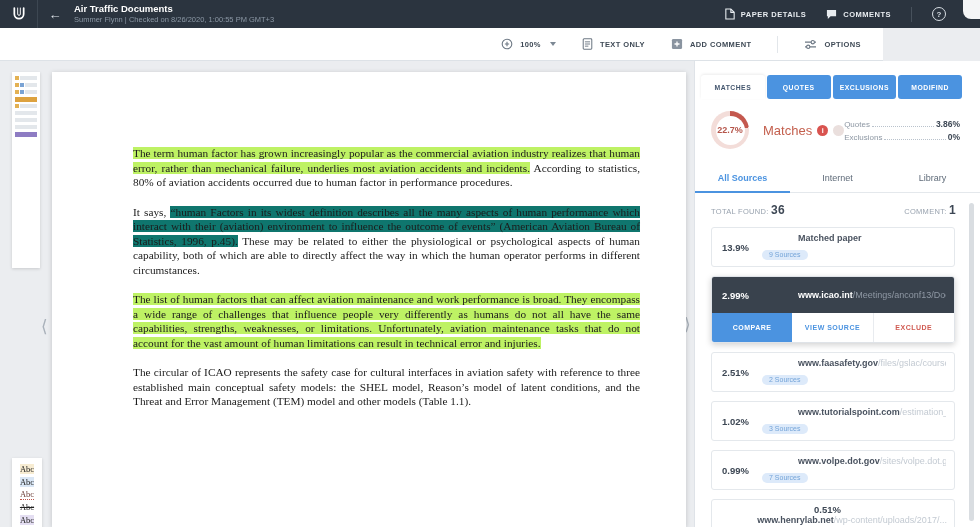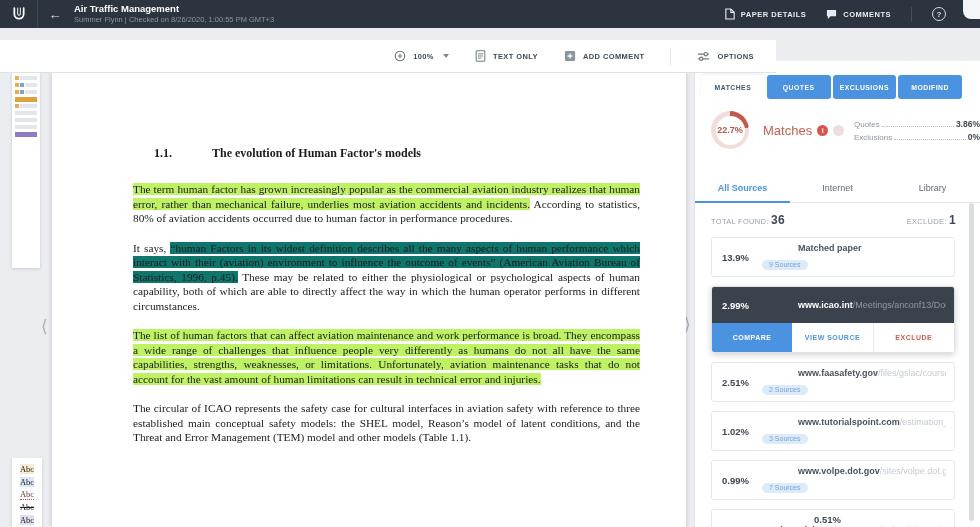--- a/index.html
+++ b/index.html
@@ -19,21 +19,21 @@
   .tb-action { display:flex; align-items:center; gap:6px; font-size:7.5px; font-weight:bold;
                letter-spacing:.5px; color:#e8ecf0; cursor:pointer; }
   .tb-divider { width:1px; height:15px; background:#47515c; }
   .help-circle { width:14px; height:14px; border:1.3px solid #d8dee4; border-radius:50%;
                  display:flex; align-items:center; justify-content:center; font-size:8px;
                  font-weight:bold; color:#d8dee4; cursor:pointer; }
   .overlay-artifact { position:absolute; right:0; top:0; width:17px; height:19px;
                       background:#f4f5f6; border-radius:0 0 0 8px; z-index:40; }
 
   
-  .toolbar { position:absolute; left:0; top:40px; width:776px; height:33px; background:#ffffff;
+  .toolbar { position:absolute; left:0; top:28px; width:883px; height:33px; background:#ffffff;
              border-bottom:1px solid #dde2e7; display:flex; align-items:center;
              justify-content:flex-end; padding-right:22px; gap:26px; z-index:20; }
   .tool-item { display:flex; align-items:center; gap:7px; font-size:7.5px; font-weight:bold;
                letter-spacing:.4px; color:#3f4a56; cursor:pointer; }
   .chev-down { width:0; height:0; border-left:3.5px solid transparent; border-right:3.5px solid transparent;
                border-top:4px solid #7c8894; margin-left:2px; }
   .tool-divider { width:1px; height:17px; background:#e2e6ea; }
 
   
   .main { position:absolute; left:0; top:61px; width:980px; height:466px; background:#ebedf0; }
@@ -80,39 +80,39 @@
   
   .sidebar { position:absolute; left:694px; top:0; width:286px; height:466px; background:#fff;
              border-left:1px solid #dfe3e8; overflow:hidden; }
   .rtabs { display:flex; gap:2px; margin:14px 18px 0 6px; }
   .rtab { flex:1; height:24px; display:flex; align-items:center; justify-content:center;
           font-size:6.8px; font-weight:bold; letter-spacing:.5px; background:#4b93e0; color:#fff;
           border-radius:3px; cursor:pointer; }
   .rtab.active { background:#ffffff; color:#44566e; border-radius:3px 3px 0 0;
                  box-shadow:0 -1px 3px rgba(0,0,0,.08); }
 
-  .summary { display:flex; align-items:center; padding:12px 0 10px 16px; }
+  .summary { display:flex; align-items:center; padding:12px 20px 10px 16px; }
   .ring { width:38px; height:38px; border-radius:50%;
           background:conic-gradient(#c4584e 0deg 82deg, #f3ddd9 82deg 360deg);
           display:flex; align-items:center; justify-content:center; flex-shrink:0; }
   .ring-inner { width:29px; height:29px; border-radius:50%; background:#fff;
                 display:flex; align-items:center; justify-content:center;
                 font-size:9px; font-weight:bold; color:#b5554a; }
   .matches-label-row { display:flex; align-items:center; gap:5px; margin-left:14px; }
   .matches-label { font-size:13px; color:#c4604e; }
   .info-badge { width:11px; height:11px; border-radius:50%; background:#d9534f; color:#fff;
                 font-size:7px; font-weight:bold; display:flex; align-items:center;
                 justify-content:center; cursor:pointer; }
   .matches-toggle { width:11px; height:11px; border-radius:50%; background:#eadfdd; cursor:pointer; }
   .stats { margin-left:auto; width:126px; }
   .stat-row { display:flex; align-items:flex-end; font-size:8px; color:#8d97a3; margin:3px 0; }
   .stat-leader { flex:1; border-bottom:1px dotted #b9c2cc; margin:0 2px 2px 2px; }
   .stat-value { font-weight:bold; color:#3d4754; font-size:8.5px; }
 
-  .src-tabs { display:flex; border-bottom:1px solid #e4e8ec; margin-top:16px; }
+  .src-tabs { display:flex; border-bottom:1px solid #e4e8ec; margin-top:6px; }
   .src-tab { flex:1; text-align:center; font-size:9px; color:#5f6b79; padding:8px 0 9px;
              cursor:pointer; position:relative; }
   .src-tab.active { color:#4b93e0; font-weight:bold; }
   .src-tab.active::after { content:""; position:absolute; left:0; right:0; bottom:-1px; height:2px;
                            background:#4b93e0; }
 
   .totals { display:flex; justify-content:space-between; padding:10px 24px 8px 16px;
             font-size:7.5px; letter-spacing:.3px; color:#98a2ae; }
   .totals b { color:#3d4754; font-size:12px;text-align:right; }
 
@@ -153,21 +153,21 @@
 
 <div class="topbar">
   <div class="logo-box">
     <svg width="16" height="16" viewBox="0 0 24 24">
       <path d="M5 3 v9 a7 7 0 0 0 14 0 V3" fill="none" stroke="#ffffff" stroke-width="2.6" stroke-linecap="round"></path>
       <path d="M10 3 v9 a2 2 0 0 0 4 0 V3" fill="none" stroke="#ffffff" stroke-width="1.4" stroke-linecap="round"></path>
     </svg>
   </div>
   <div class="back-btn">←</div>
   <div class="doc-meta">
-    <div class="doc-title">Air Traffic Management</div>
+    <div class="doc-title">Air Traffic Documents</div>
     <div class="doc-sub">Summer Flynn | Checked on 8/26/2020, 1:00:55 PM GMT+3</div>
   </div>
   <div class="topbar-right">
     <div class="tb-action">
       <svg width="10" height="12" viewBox="0 0 12 14">
         <path d="M1 1 h6 l4 4 v8 h-10 z" fill="none" stroke="#e8ecf0" stroke-width="1.3"></path>
         <path d="M7 1 v4 h4" fill="none" stroke="#e8ecf0" stroke-width="1.3"></path>
       </svg>
       <span>PAPER DETAILS</span>
     </div>
@@ -260,23 +260,20 @@
     <div class="legend-item"><span class="lg-quote">Abc</span></div>
     <div class="legend-item"><span class="lg-reference">Abc</span></div>
     <div class="legend-item"><span class="lg-excluded">Abc</span></div>
     <div class="legend-item"><span class="lg-modified">Abc</span></div>
   </div>
 
   <div class="page-chev chev-left">⟨</div>
   <div class="page-chev chev-right">⟩</div>
 
   <div class="page">
-    <div class="h2-line">
-      <span class="h2-num">1.1.</span><span>The evolution of Human Factor's models</span>
-    </div>
     <p><span class="seg-match">The term human factor has grown increasingly popular as the commercial aviation industry realizes that human error, rather than mechanical failure, underlies most aviation accidents and incidents.</span><span> According to statistics, 80% of aviation accidents occurred due to human factor in performance procedures.</span></p>
     <p><span>It says, </span><span class="seg-quote">“human Factors in its widest definition describes all the many aspects of human performance which interact with their (aviation) environment to influence the outcome of events” (American Aviation Bureau of Statistics, 1996, p.45).</span><span> These may be related to either the physiological or psychological aspects of human capability, both of which are able to directly affect the way in which the human operator performs in different circumstances.</span></p>
     <p><span class="seg-match">The list of human factors that can affect aviation maintenance and work performance is broad. They encompass a wide range of challenges that influence people very differently as humans do not all have the same capabilities, strengths, weaknesses, or limitations. Unfortunately, aviation maintenance tasks that do not account for the vast amount of human limitations can result in technical error and injuries.</span></p>
     <p><span>The circular of ICAO represents the safety case for cultural interfaces in aviation safety with reference to three established main conceptual safety models: the SHEL model, Reason’s model of latent conditions, and the Threat and Error Management (TEM) model and other models (Table 1.1).</span></p>
   </div>
 
   <div class="sidebar">
 
     <div class="rtabs">
       <div class="rtab active">MATCHES</div>
@@ -309,21 +306,21 @@
     </div>
 
     <div class="src-tabs">
       <div class="src-tab active">All Sources</div>
       <div class="src-tab">Internet</div>
       <div class="src-tab">Library</div>
     </div>
 
     <div class="totals">
       <span><span>TOTAL FOUND:</span> <b>36</b></span>
-      <span><span>EXCLUDE:</span> <b>1</b></span>
+      <span><span>COMMENT:</span> <b>1</b></span>
     </div>
 
     <div class="src-list">
 
       <div class="source-card">
         <span class="pct">13.9%</span>
         <div class="src-main">
           <div class="src-line"><span class="domain">Matched paper</span></div>
           <span class="badge">9 Sources</span>
         </div>

